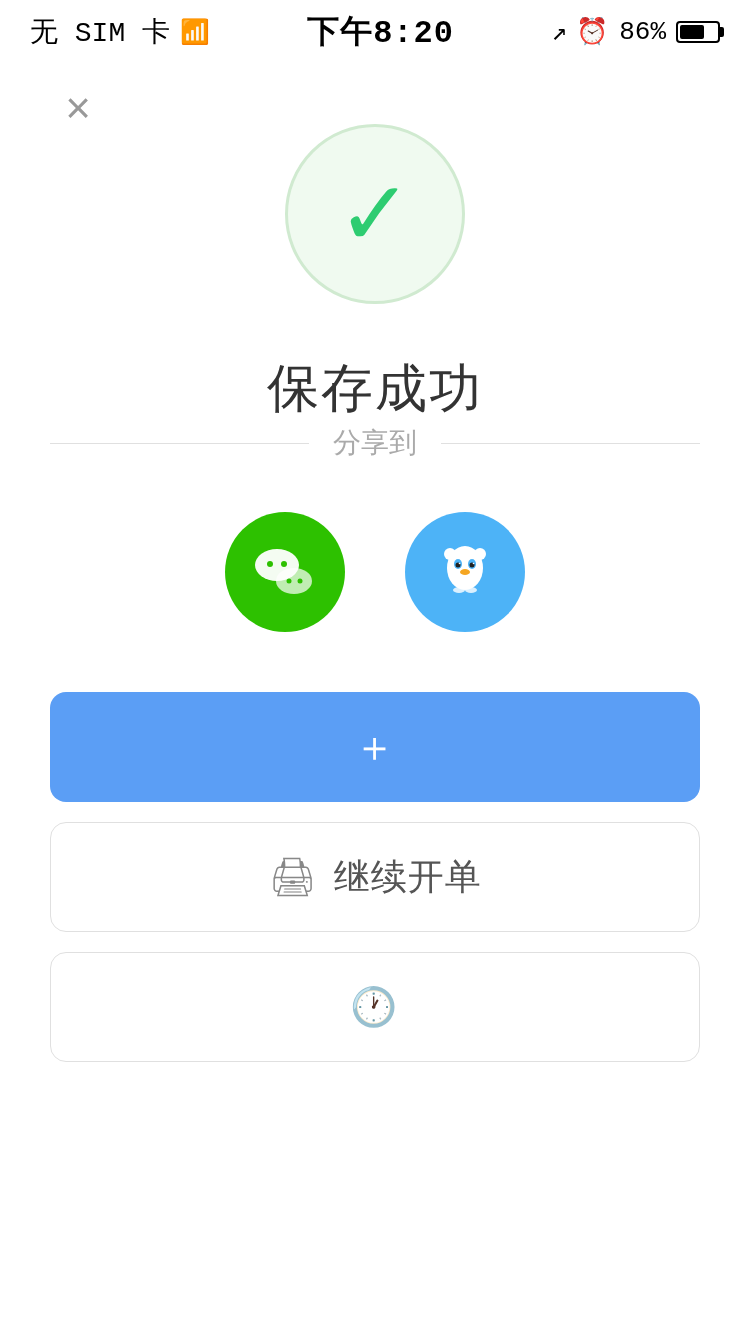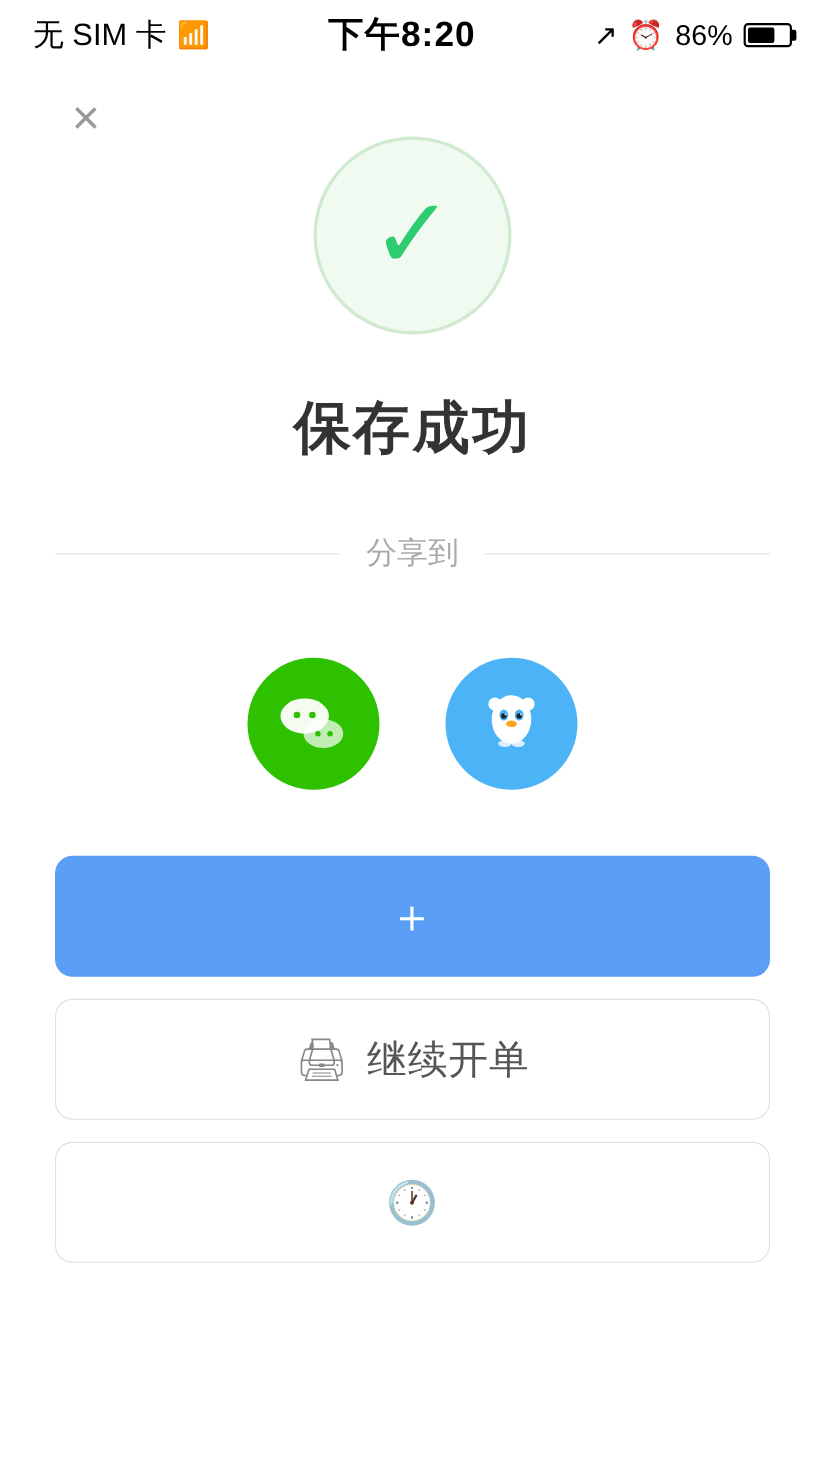--- a/index.html
+++ b/index.html
@@ -17,20 +17,21 @@
     
     .status-bar {
       width: 100%;
       height: 64px;
       background: #ffffff;
       display: flex;
       align-items: center;
       justify-content: space-between;
       padding: 0 30px;
       flex-shrink: 0;
+      font-family: Liberation Mono, monospace;
     }
 
     .status-left {
       display: flex;
       align-items: center;
       gap: 10px;
       font-size: 28px;
       color: #000;
       font-weight: 500;
     }
@@ -135,35 +136,34 @@
     .checkmark {
       font-size: 90px;
       color: #2ecc71;
       line-height: 1;
     }
 
     
     .success-title {
       font-size: 52px;
       color: #333;
-      font-weight: 700;
+      font-weight: 400;
+      letter-spacing: 2px;
+    }
+
+    
+    .share-section {
+      width: 100%;
       margin-bottom: 60px;
-      letter-spacing: 2px;
-    }
-
-    
-    .share-section {
-      width: 100%;
-      margin-bottom: 60px;
     }
 
     .share-divider {
       display: flex;
       align-items: center;
-      margin-bottom: 76px;
+      margin-bottom: 50px;
     }
 
     .divider-line {
       flex: 1;
       height: 1px;
       background: #e0e0e0;
     }
 
     .share-label {
       font-size: 28px;

